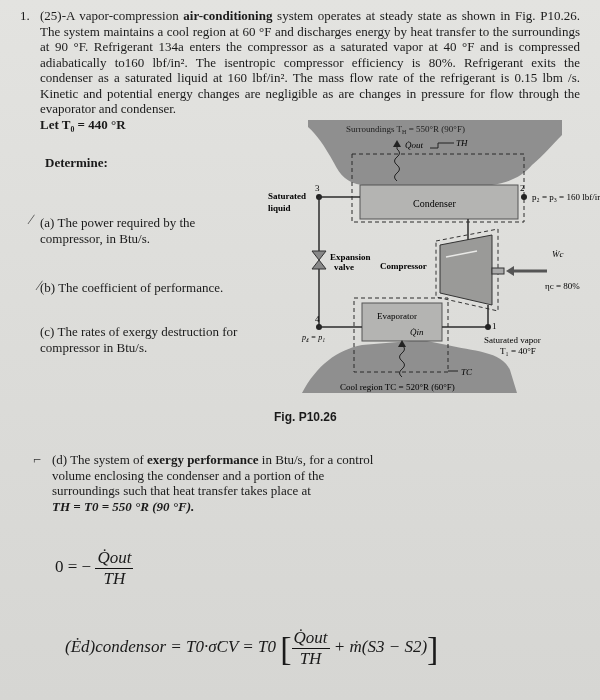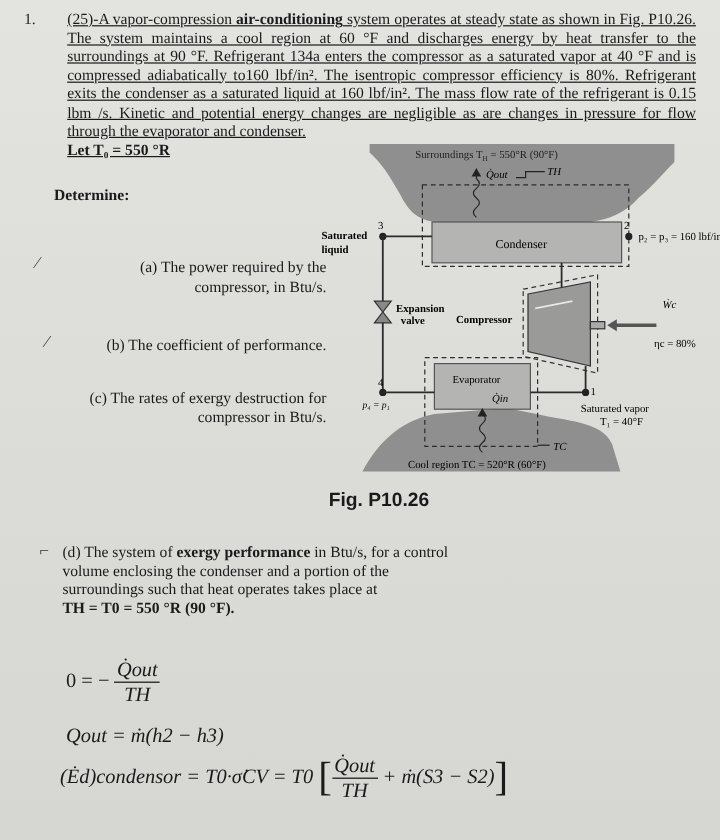--- a/index.html
+++ b/index.html
@@ -1,44 +1,44 @@
 <!DOCTYPE html>
 <html><head>
 <meta charset="utf-8">
 <style>
   html,body{margin:0;padding:0;}
   body{width:600px;height:700px;overflow:hidden;background:#d9d9d6;font-family:"Liberation Serif",serif;color:#1a1a1a;position:relative;}
   .page{position:absolute;left:0;top:0;width:600px;height:700px;background:linear-gradient(180deg,#e3e3e0 0%,#dcdcd9 50%,#d6d6d3 100%);}
   .p{position:absolute;font-size:13px;line-height:15.5px;}
   .intro{left:20px;top:8px;width:560px;text-align:justify;}
   .intro .num{position:absolute;left:0;top:0;}
-  .intro .body{margin-left:36px;display:block;text-decoration:underline;}
+  .intro .body{margin-left:20px;display:block;}
   b{font-weight:bold;}
   .det{left:45px;top:155px;font-weight:bold;}
-  .q{left:52px;width:220px;text-align:right;}
+  .q{left:40px;width:220px;}
   .check{position:absolute;font-size:14px;color:#333;}
-  .figcap{left:274px;top:410px;font-family:"Liberation Sans",sans-serif;font-weight:bold;font-size:16px;}
+  .figcap{left:274px;top:410px;font-family:"Liberation Sans",sans-serif;font-weight:bold;font-size:12px;}
   .qd{left:52px;top:452px;width:330px;}
   .eq{position:absolute;font-family:"Liberation Serif",serif;font-style:italic;font-size:17px;}
   .frac{display:inline-block;vertical-align:middle;text-align:center;}
   .frac .n{display:block;border-bottom:1px solid #111;padding:0 2px;}
   .frac .d{display:block;}
   .up{font-style:normal;}
   svg text{font-family:"Liberation Serif",serif;}
 </style>
 </head>
 <body>
 
 <div class="page">
 
   <div class="p intro">
     <span class="num">1.</span>
     <span class="body">
       <span>(25)-A vapor-compression </span><b>air-conditioning</b><span> system operates at steady state as shown in Fig. P10.26. The system maintains a cool region at 60 °F and discharges energy by heat transfer to the surroundings at 90 °F. Refrigerant 134a enters the compressor as a saturated vapor at 40 °F and is compressed adiabatically to160 lbf/in². The isentropic compressor efficiency is 80%. Refrigerant exits the condenser as a saturated liquid at 160 lbf/in². The mass flow rate of the refrigerant is 0.15 lbm /s. Kinetic and potential energy changes are negligible as are changes in pressure for flow through the evaporator and condenser.</span><br>
-      <b>Let T₀ = 550 °R</b>
+      <b>Let T₀ = 440 °R</b>
     </span>
   </div>
 
   <div class="p det">Determine:</div>
 
   <span class="check" style="left:30px;top:212px;">∕</span>
   <div class="p q" style="top:215px;">(a) The power required by the compressor, in Btu/s.</div>
 
   <span class="check" style="left:38px;top:278px;">∕</span>
   <div class="p q" style="top:280px;">(b) The coefficient of performance.</div>
@@ -113,32 +113,28 @@
     <polygon points="136,232 144,232 140,225" fill="#222"></polygon>
     <line x1="186" y1="256" x2="196" y2="256" stroke="#222"></line>
     <text x="199" y="260" font-size="9" font-style="italic">TC</text>
     <text x="78" y="275" font-size="9">Cool region TC = 520°R (60°F)</text>
   </svg>
 
   <div class="p figcap">Fig. P10.26</div>
 
   <span class="check" style="left:33px;top:452px;">⌐</span>
   <div class="p qd">
-    <span>(d) The system of </span><b>exergy performance</b><span> in Btu/s, for a control volume enclosing the condenser and a portion of the surroundings such that heat operates takes place at</span><br>
-    <b style="">TH = T0 = 550 °R (90 °F).</b>
+    <span>(d) The system of </span><b>exergy performance</b><span> in Btu/s, for a control volume enclosing the condenser and a portion of the surroundings such that heat transfer takes place at</span><br>
+    <b style="font-style:italic;">TH = T0 = 550 °R (90 °F).</b>
   </div>
 
   <div class="eq" style="left:55px;top:548px;">
     <span class="up">0 = −</span>
     <span class="frac"><span class="n">Q̇out</span><span class="d">TH</span></span>
   </div>
-  <div class="eq" style="left:55px;top:603px;">
-    <span>Qout</span>
-    <span>= ṁ(h2 − h3)</span>
-  </div>
-  <div class="eq" style="left:50px;top:628px;">
+  <div class="eq" style="left:65px;top:628px;">
     <span>(Ėd)condensor</span>
     <span>= T0·σ̇CV = T0</span>
     <span style="font-size:34px;font-style:normal;vertical-align:middle;">[</span><span class="frac"><span class="n">Q̇out</span><span class="d">TH</span></span>
     <span>+ ṁ(S3 − S2)</span><span style="font-size:34px;font-style:normal;vertical-align:middle;">]</span>
   </div>
 
 </div>
 
 </body></html>

